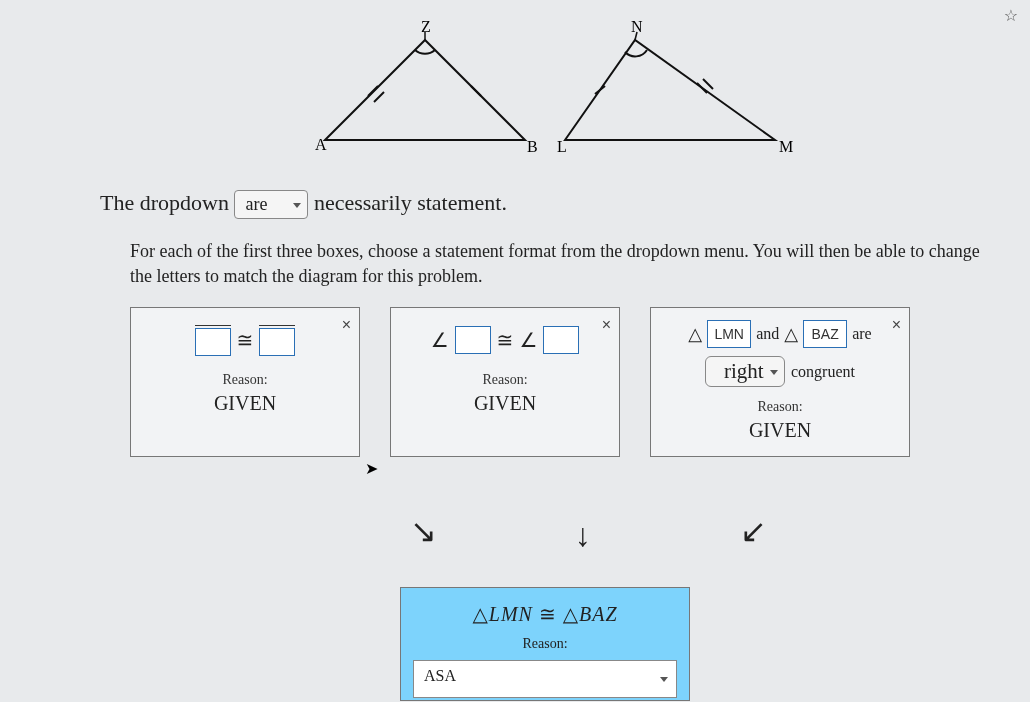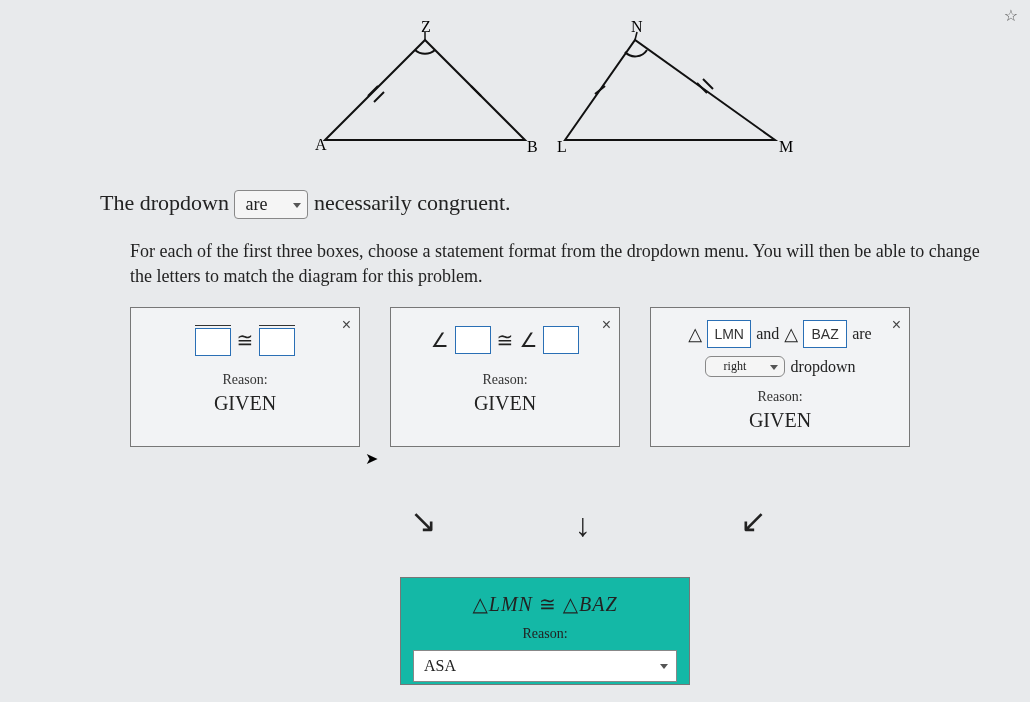--- a/index.html
+++ b/index.html
@@ -151,21 +151,21 @@
   }
   .cursor {
     position: absolute;
     font-size: 16px;
     color: #000;
     left: 265px;
     top: -18px;
   }
   .final-card {
     border: 1px solid #777;
-    background: #14b8a6;
+    background: #7dd3fc;
     width: 290px;
     margin: 0 auto;
     padding: 14px 12px 2px 12px;
     box-sizing: border-box;
   }
   .final-statement {
     text-align: center;
     font-size: 20px;
     font-style: italic;
     letter-spacing: 1px;
@@ -174,21 +174,21 @@
     font-style: normal;
   }
   .final-reason-label {
     text-align: center;
     font-size: 14px;
     margin-top: 10px;
   }
   .final-dropdown {
     border: 1px solid #888;
     background: #fff;
-    padding: 6px 24px 6px 10px;
+    padding: 6px 24px 12px 10px;
     font-size: 16px;
     margin-top: 8px;
     position: relative;
     text-align: left;
   }
   .final-dropdown::after {
     content: "";
     position: absolute;
     right: 8px;
     top: 50%;
@@ -241,21 +241,21 @@
       <line x1="370" y1="30" x2="372" y2="22" stroke-width="1.5"></line>
     </g>
     <text x="292" y="142" font-size="16" font-family="Georgia">L</text>
     <text x="366" y="22" font-size="16" font-family="Georgia">N</text>
     <text x="514" y="142" font-size="16" font-family="Georgia">M</text>
   </svg>
 
   <div class="sentence">
     <span>The dropdown</span>
     <span class="dropdown">are</span>
-    <span>necessarily congruent.</span>
+    <span>necessarily statement.</span>
   </div>
 
   <div class="instructions">For each of the first three boxes, choose a statement format from the dropdown menu. You will then be able to change the letters to match the diagram for this problem.</div>
 
   <div class="cards-row">
 
     <div class="card">
       <span class="close">×</span>
       <div class="card-content">
         <span class="overline-wrap"><span class="input-box"></span></span>
@@ -283,22 +283,22 @@
       <span class="close">×</span>
       <div class="card3-line1">
         <span class="triangle-sym">△</span>
         <span class="input-box filled" style="width:42px;">LMN</span>
         <span>and</span>
         <span class="triangle-sym">△</span>
         <span class="input-box filled" style="width:42px;">BAZ</span>
         <span>are</span>
       </div>
       <div class="card3-line2">
-        <span class="dropdown" style="font-size:12px; padding:2px 20px 2px 18px;border-radius:6px;">right</span>
-        <span>dropdown</span>
+        <span class="dropdown" style="font-size:21px; padding:2px 20px 2px 18px;border-radius:6px;">right</span>
+        <span>congruent</span>
       </div>
       <div class="reason-label">Reason:</div>
       <div class="reason-value">GIVEN</div>
     </div>
   </div>
 
   <div class="arrows">
     <span class="cursor">➤</span>
     <span class="arrow" style="left:310px; top:35px;">↘</span>
     <span class="arrow" style="left:475px; top:40px;">↓</span>

